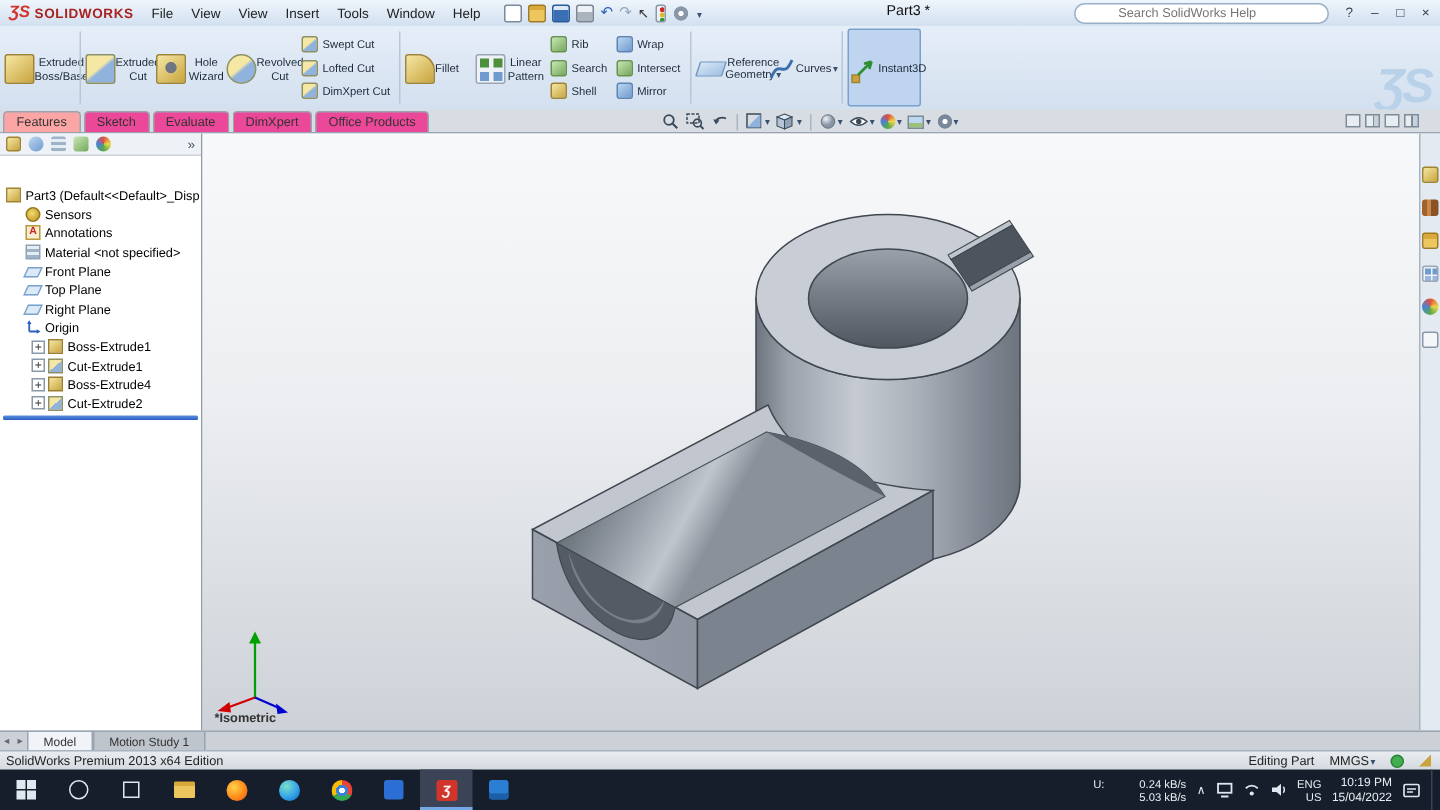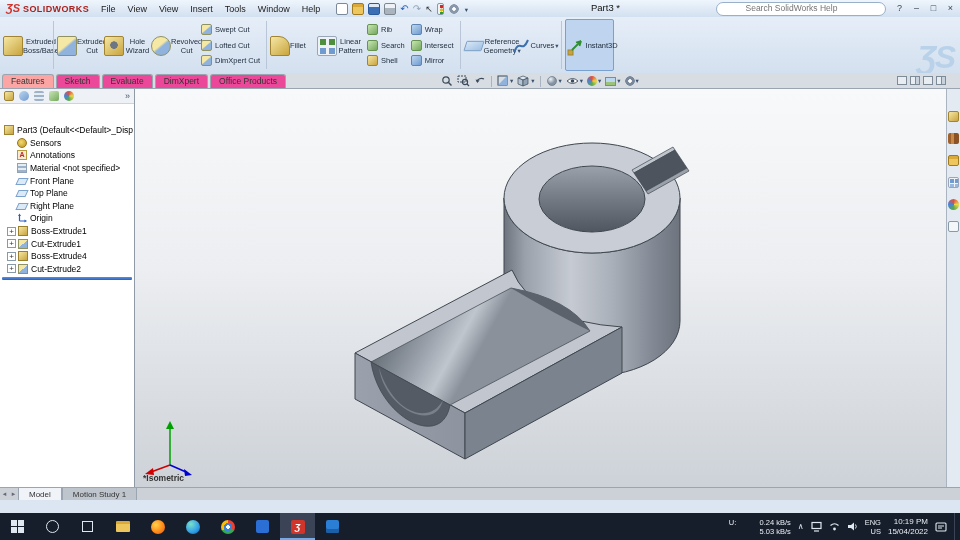--- a/index.html
+++ b/index.html
@@ -91,21 +91,21 @@
   .pti{width:10px;height:10px;border-radius:2px;flex:none;}
   .pti1{background:linear-gradient(140deg,#f5e7a4,#c9a43e);border:1px solid #a08432;box-sizing:border-box;}
   .pti2{background:linear-gradient(140deg,#bdd6ee,#6f9bd1);border-radius:50%;}
   .pti3{background:repeating-linear-gradient(0deg,#9fb3c8 0 2px,#e4ecf4 2px 4px);}
   .pti4{background:linear-gradient(140deg,#c9e6b4,#74a85c);}
   .pti5{background:conic-gradient(#e05040,#e8d84a,#58a84c,#4a82d8,#e05040);border-radius:50%;}
   #tree{padding-top:20px;}
   .trow{display:flex;align-items:center;height:12.6px;font-size:8.5px;color:#000;
     padding-left:4px;white-space:nowrap;overflow:hidden;}
   .trow.child{padding-left:17px;}
-  .trow.exp-child{padding-left:7px;align-items:center;}
+  .trow.exp-child{padding-left:21px;align-items:center;}
   .exp{width:9px;height:9px;box-sizing:border-box;border:1px solid #8899aa;background:#fff;
     font-size:8px;line-height:7px;text-align:center;margin-right:2px;color:#333;flex:none;}
   .exp::before{content:"+";}
   .ti{width:10px;height:10px;margin-right:3px;flex:none;box-sizing:border-box;}
   .ti-part{background:linear-gradient(140deg,#f5e7a4,#c9a43e);border:1px solid #a08432;}
   .ti-sensors{background:radial-gradient(circle at 40% 40%,#f4da6e,#b89020);border-radius:50%;border:1px solid #96761a;}
   .ti-ann{background:#f7edd2;border:1px solid #b89a3a;color:#c22;font-size:7px;font-weight:bold;
      line-height:8px;text-align:center;}
   .ti-ann::before{content:"A";}
   .ti-mat{background:repeating-linear-gradient(0deg,#9fb3c8 0 2px,#e4ecf4 2px 4px);border:1px solid #8fa3b8;}
@@ -528,20 +528,29 @@
     <span class="tpi tpi-page"></span>
   </div>
 
   <div id="modeltabs">
     <span class="tscroll">◂</span>
     <span class="tscroll">▸</span>
     <span class="mtab active">Model</span>
     <span class="mtab">Motion Study 1</span>
   </div>
 
+  <div id="statusbar">
+    <span id="sb-left">SolidWorks Premium 2013 x64 Edition</span>
+    <div id="sb-right">
+      <span>Editing Part</span>
+      <span class="dd-arrow">MMGS</span>
+      <span class="sb-check"></span>
+      <span class="sb-grip"></span>
+    </div>
+  </div>
 
   <div id="taskbar">
     <div class="tbtn">
         <span class="win-flag"></span>
       </div>
     <div class="tbtn">
         <span class="search-ring"></span>
       </div>
     <div class="tbtn">
         <span class="taskview-ic"></span>

